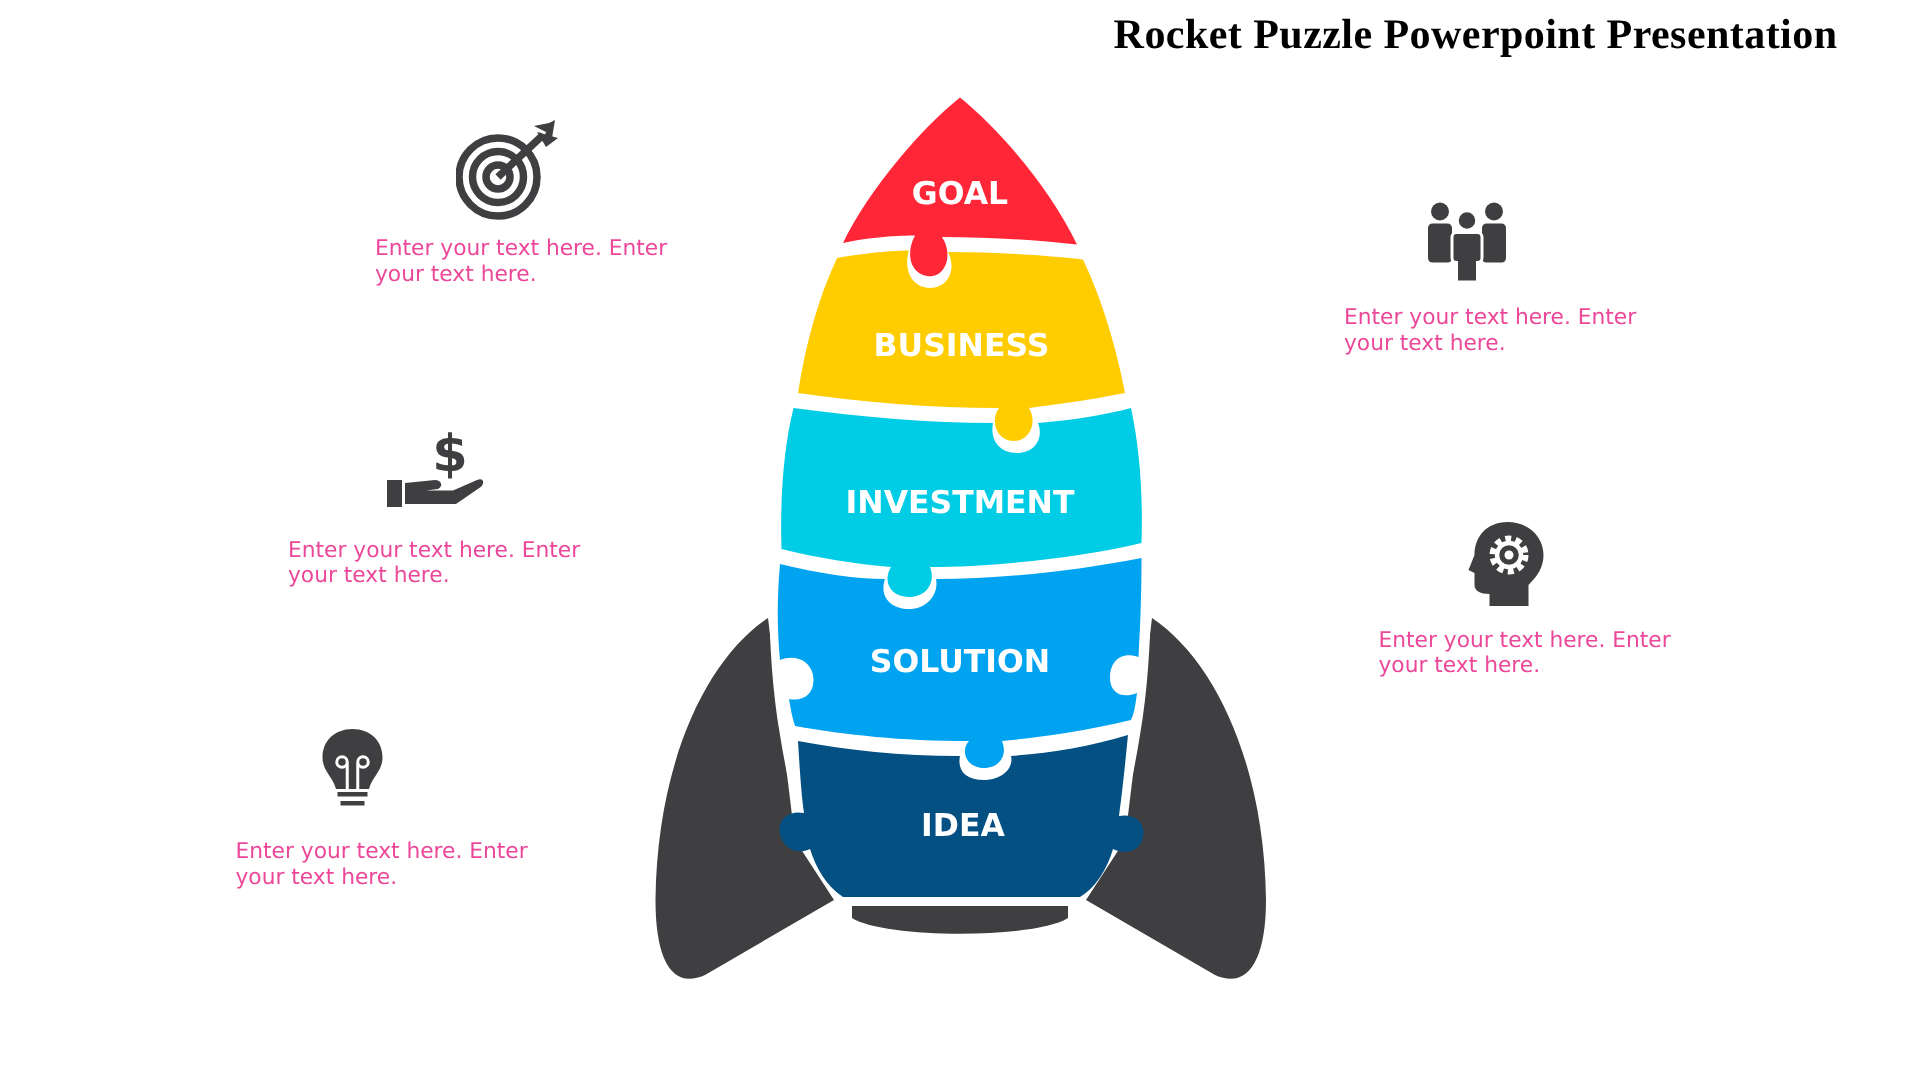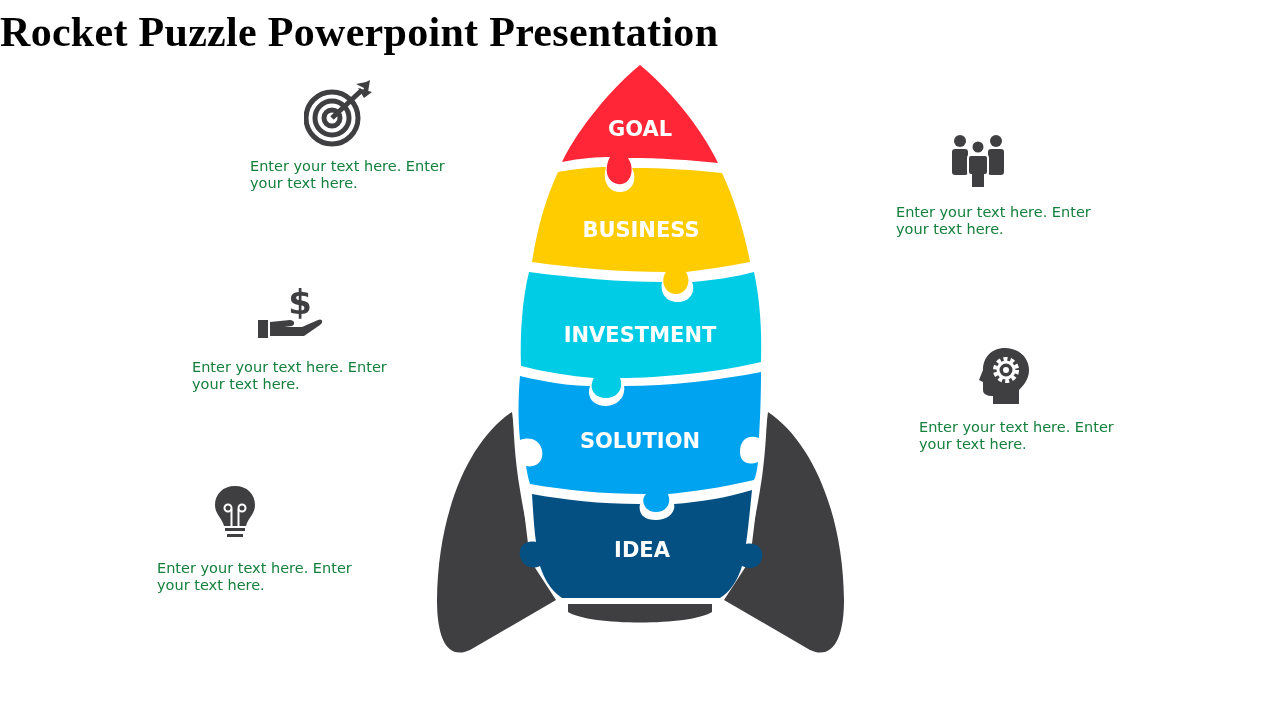--- a/index.html
+++ b/index.html
@@ -1,22 +1,22 @@
 <!DOCTYPE html>
 <html><head>
 <meta charset="utf-8">
 <style>
   html, body { margin: 0; padding: 0; }
   body { width: 1280px; height: 720px; background: #ffffff; position: relative; overflow: hidden; font-family: "DejaVu Sans", sans-serif; }
-  .title { position: absolute; left: 0; width: 1225px; top: 8px; text-align: left; font-family: "Liberation Serif", serif; font-weight: bold; font-size: 42px; color: #000; letter-spacing: 0.3px; }
+  .title { position: absolute; left: 0; width: 1225px; top: 8px; text-align: right; font-family: "Liberation Serif", serif; font-weight: bold; font-size: 28px; color: #000; letter-spacing: 0.3px; }
   .rocket { position: absolute; left: 0; top: 0; width: 1280px; height: 720px; }
   .seg-label { font-family: "DejaVu Sans", sans-serif; font-weight: bold; fill: #ffffff; font-size: 21px; text-anchor: middle; }
   .item { position: absolute; }
   .item .icon { position: absolute; }
-  .item .text { position: absolute; font-family: "DejaVu Sans", sans-serif; font-size: 14.5px; line-height: 17px; color: #15803d; width: 200px; white-space: normal; }
+  .item .text { position: absolute; font-family: "DejaVu Sans", sans-serif; font-size: 14.5px; line-height: 17px; color: #ec4899; width: 200px; white-space: normal; }
 </style>
 </head>
 <body>
 
 <div class="title">Rocket Puzzle Powerpoint Presentation</div>
 
 <svg class="rocket" viewBox="0 0 1280 720" xmlns="http://www.w3.org/2000/svg">
 
   <path d="M512 412 C470 440, 438 510, 437 600 C437 640, 448 660, 470 650 L556 600 L530 560 Z" fill="#3F3F41"></path>
   <path d="M768 412 C810 440, 843 510, 844 600 C844 640, 832 660, 810 650 L724 600 L750 560 Z" fill="#3F3F41"></path>

